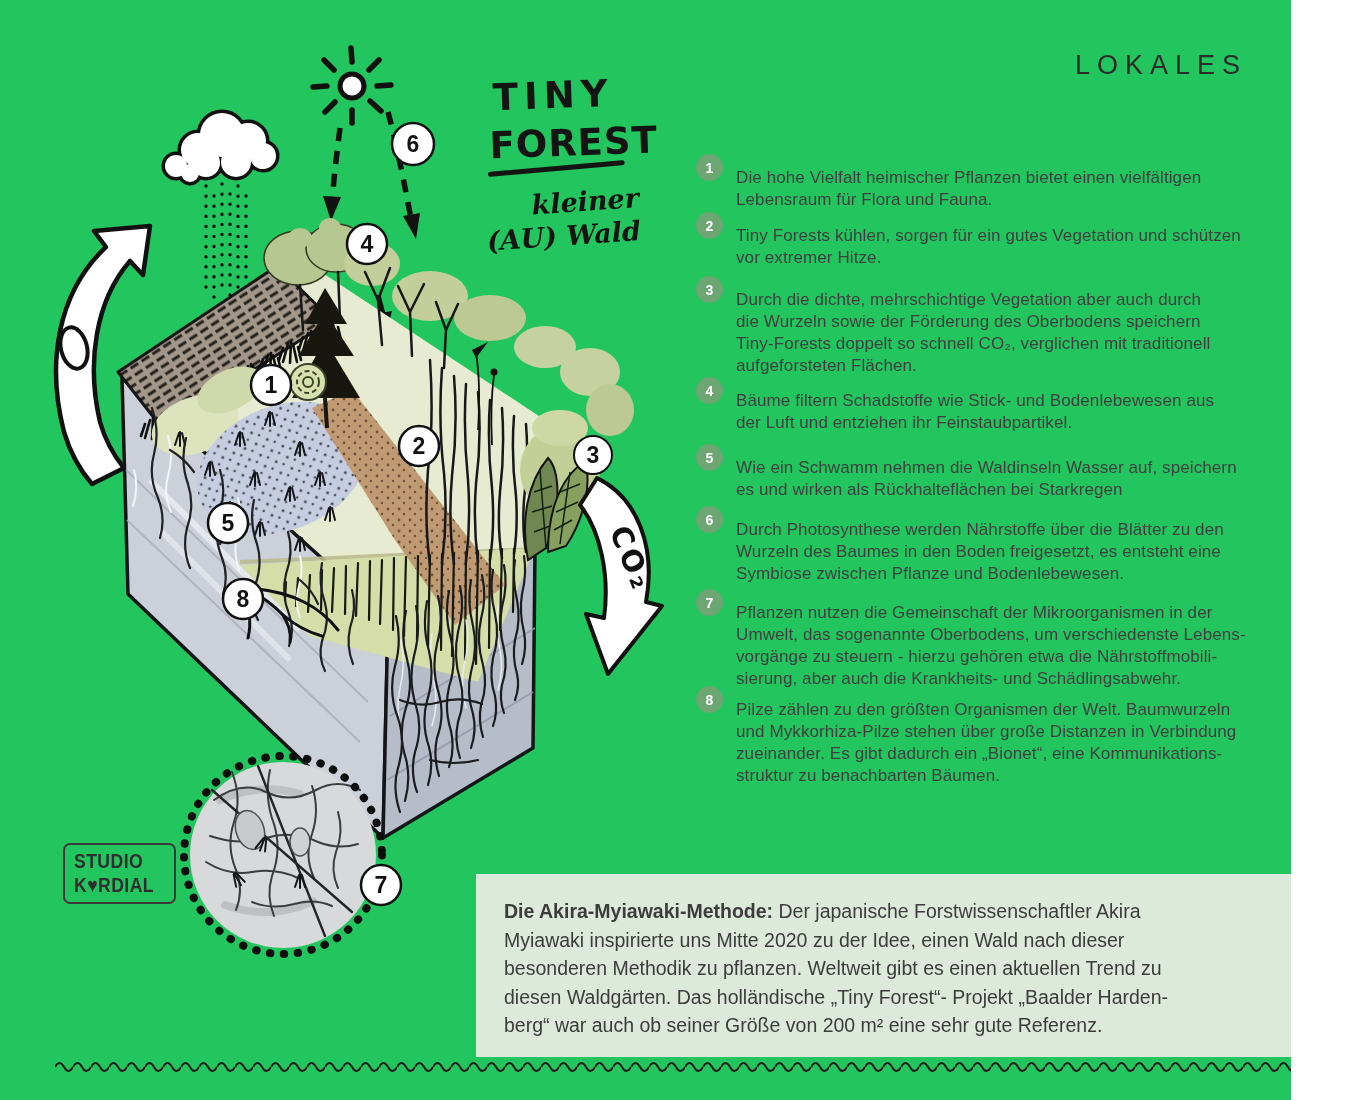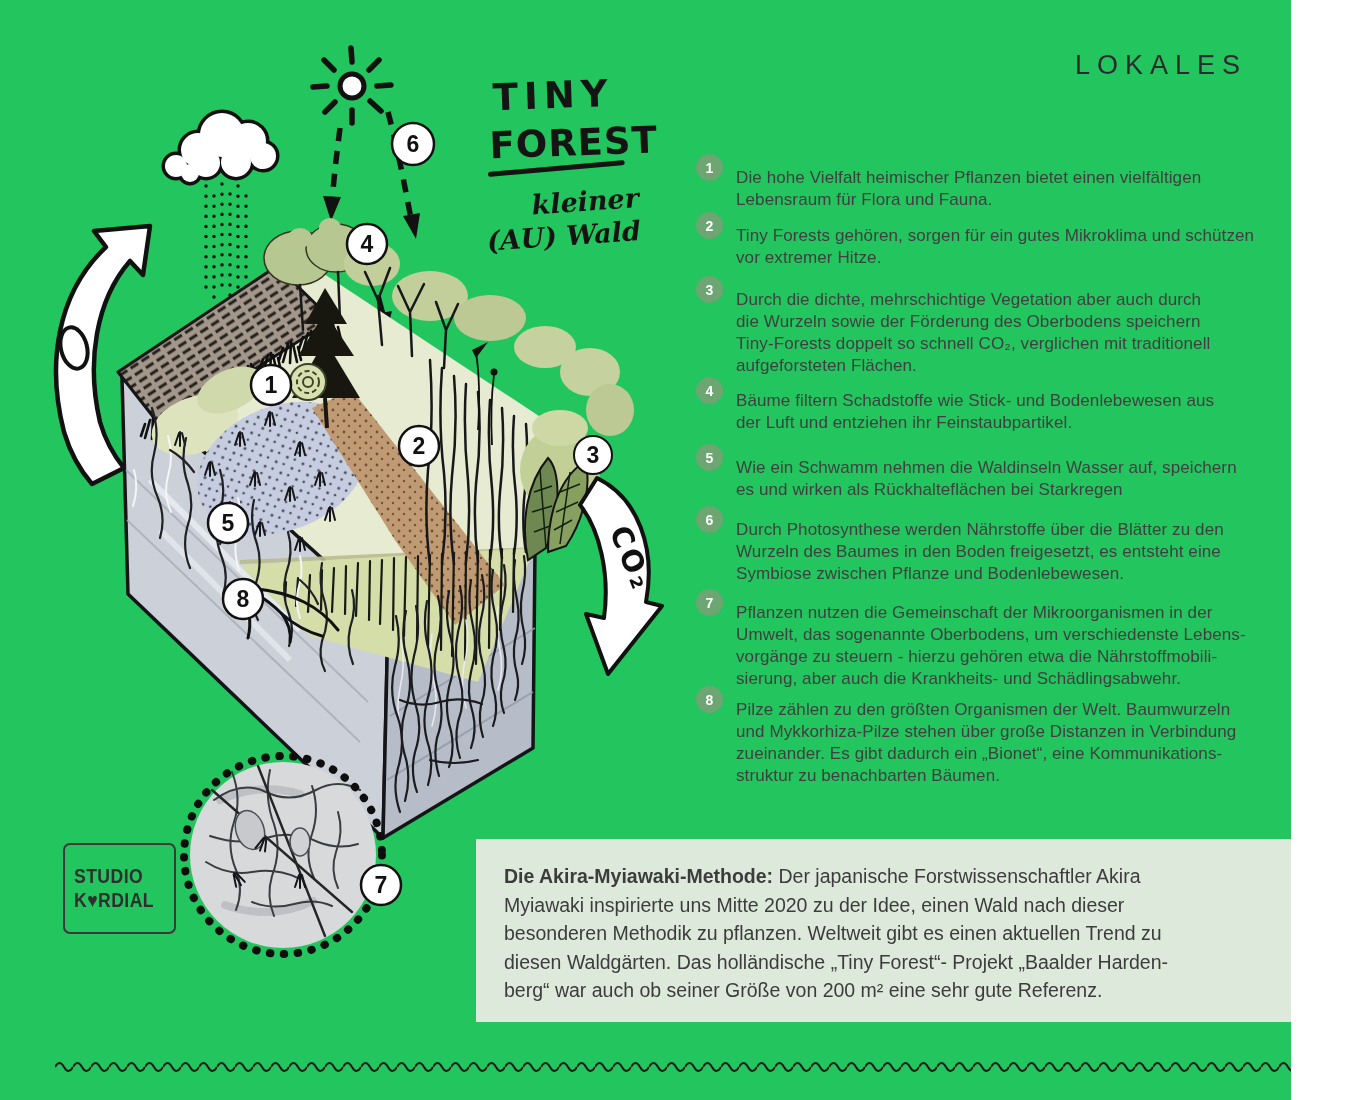--- a/index.html
+++ b/index.html
@@ -6,26 +6,26 @@
   .page{position:relative;width:1291px;height:1100px;background:#22c55e;overflow:hidden;
         font-family:"Liberation Sans",sans-serif;color:#3c3c3c;}
   .header{position:absolute;top:50px;right:44px;font-size:27px;letter-spacing:7px;
           color:#2b2b2b;font-weight:400;}
   .illu{position:absolute;left:0;top:0;width:680px;height:1050px;}
   .item{position:absolute;left:696px;display:flex;gap:13px;align-items:flex-start;}
   .badge{flex:0 0 auto;width:27px;height:27px;border-radius:50%;background:#6da573;color:#fff;
          font-size:14px;font-weight:700;display:flex;align-items:center;justify-content:center;}
   .item-text{width:600px;font-size:17px;line-height:22px;color:#3f3f3f;white-space:pre-line;
              margin-top:13px;letter-spacing:.1px;}
-  .method-box{position:absolute;left:476px;top:839px;width:841px;height:183px;background:#dde9da;
+  .method-box{position:absolute;left:476px;top:874px;width:841px;height:183px;background:#dde9da;
               box-sizing:border-box;padding:23px 28px;font-size:19.5px;line-height:28.5px;
               color:#3c3c3c;white-space:pre-line;}
   .method-box .lead{font-weight:700;}
   .logo{position:absolute;left:63px;top:843px;border:2.5px solid #3a3a3a;border-radius:7px;
-        padding:20px 9px;color:#2f2f2f;}
+        padding:5px 9px;color:#2f2f2f;}
   .logo-inner{transform:scaleX(.88);transform-origin:left center;font-size:20px;font-weight:700;
         line-height:1.18;letter-spacing:.5px;white-space:nowrap;}
   .wave{position:absolute;left:55px;top:1058px;width:1257px;height:22px;}
   
   .mk{font:700 23px "Liberation Sans",sans-serif;fill:#111;}
   .ttl{font:900 37px "DejaVu Sans",sans-serif;fill:#141414;}
   .sub{font:italic 700 27px "DejaVu Serif",serif;fill:#141414;}
   .co2{font:800 29px "DejaVu Sans",sans-serif;fill:#101010;letter-spacing:3px;}
 </style>
 </head>
@@ -393,21 +393,21 @@
   </svg>
 
   <div>
     <div class="item" style="top:154px">
       <div class="badge">1</div>
       <div class="item-text">Die hohe Vielfalt heimischer Pflanzen bietet einen vielfältigen
 Lebensraum für Flora und Fauna.</div>
     </div>
     <div class="item" style="top:212px">
       <div class="badge">2</div>
-      <div class="item-text">Tiny Forests gehören, sorgen für ein gutes Mikroklima und schützen
+      <div class="item-text">Tiny Forests kühlen, sorgen für ein gutes Vegetation und schützen
 vor extremer Hitze.</div>
     </div>
     <div class="item" style="top:276px">
       <div class="badge">3</div>
       <div class="item-text">Durch die dichte, mehrschichtige Vegetation aber auch durch
 die Wurzeln sowie der Förderung des Oberbodens speichern
 Tiny-Forests doppelt so schnell CO₂, verglichen mit traditionell
 aufgeforsteten Flächen.</div>
     </div>
     <div class="item" style="top:377px">

